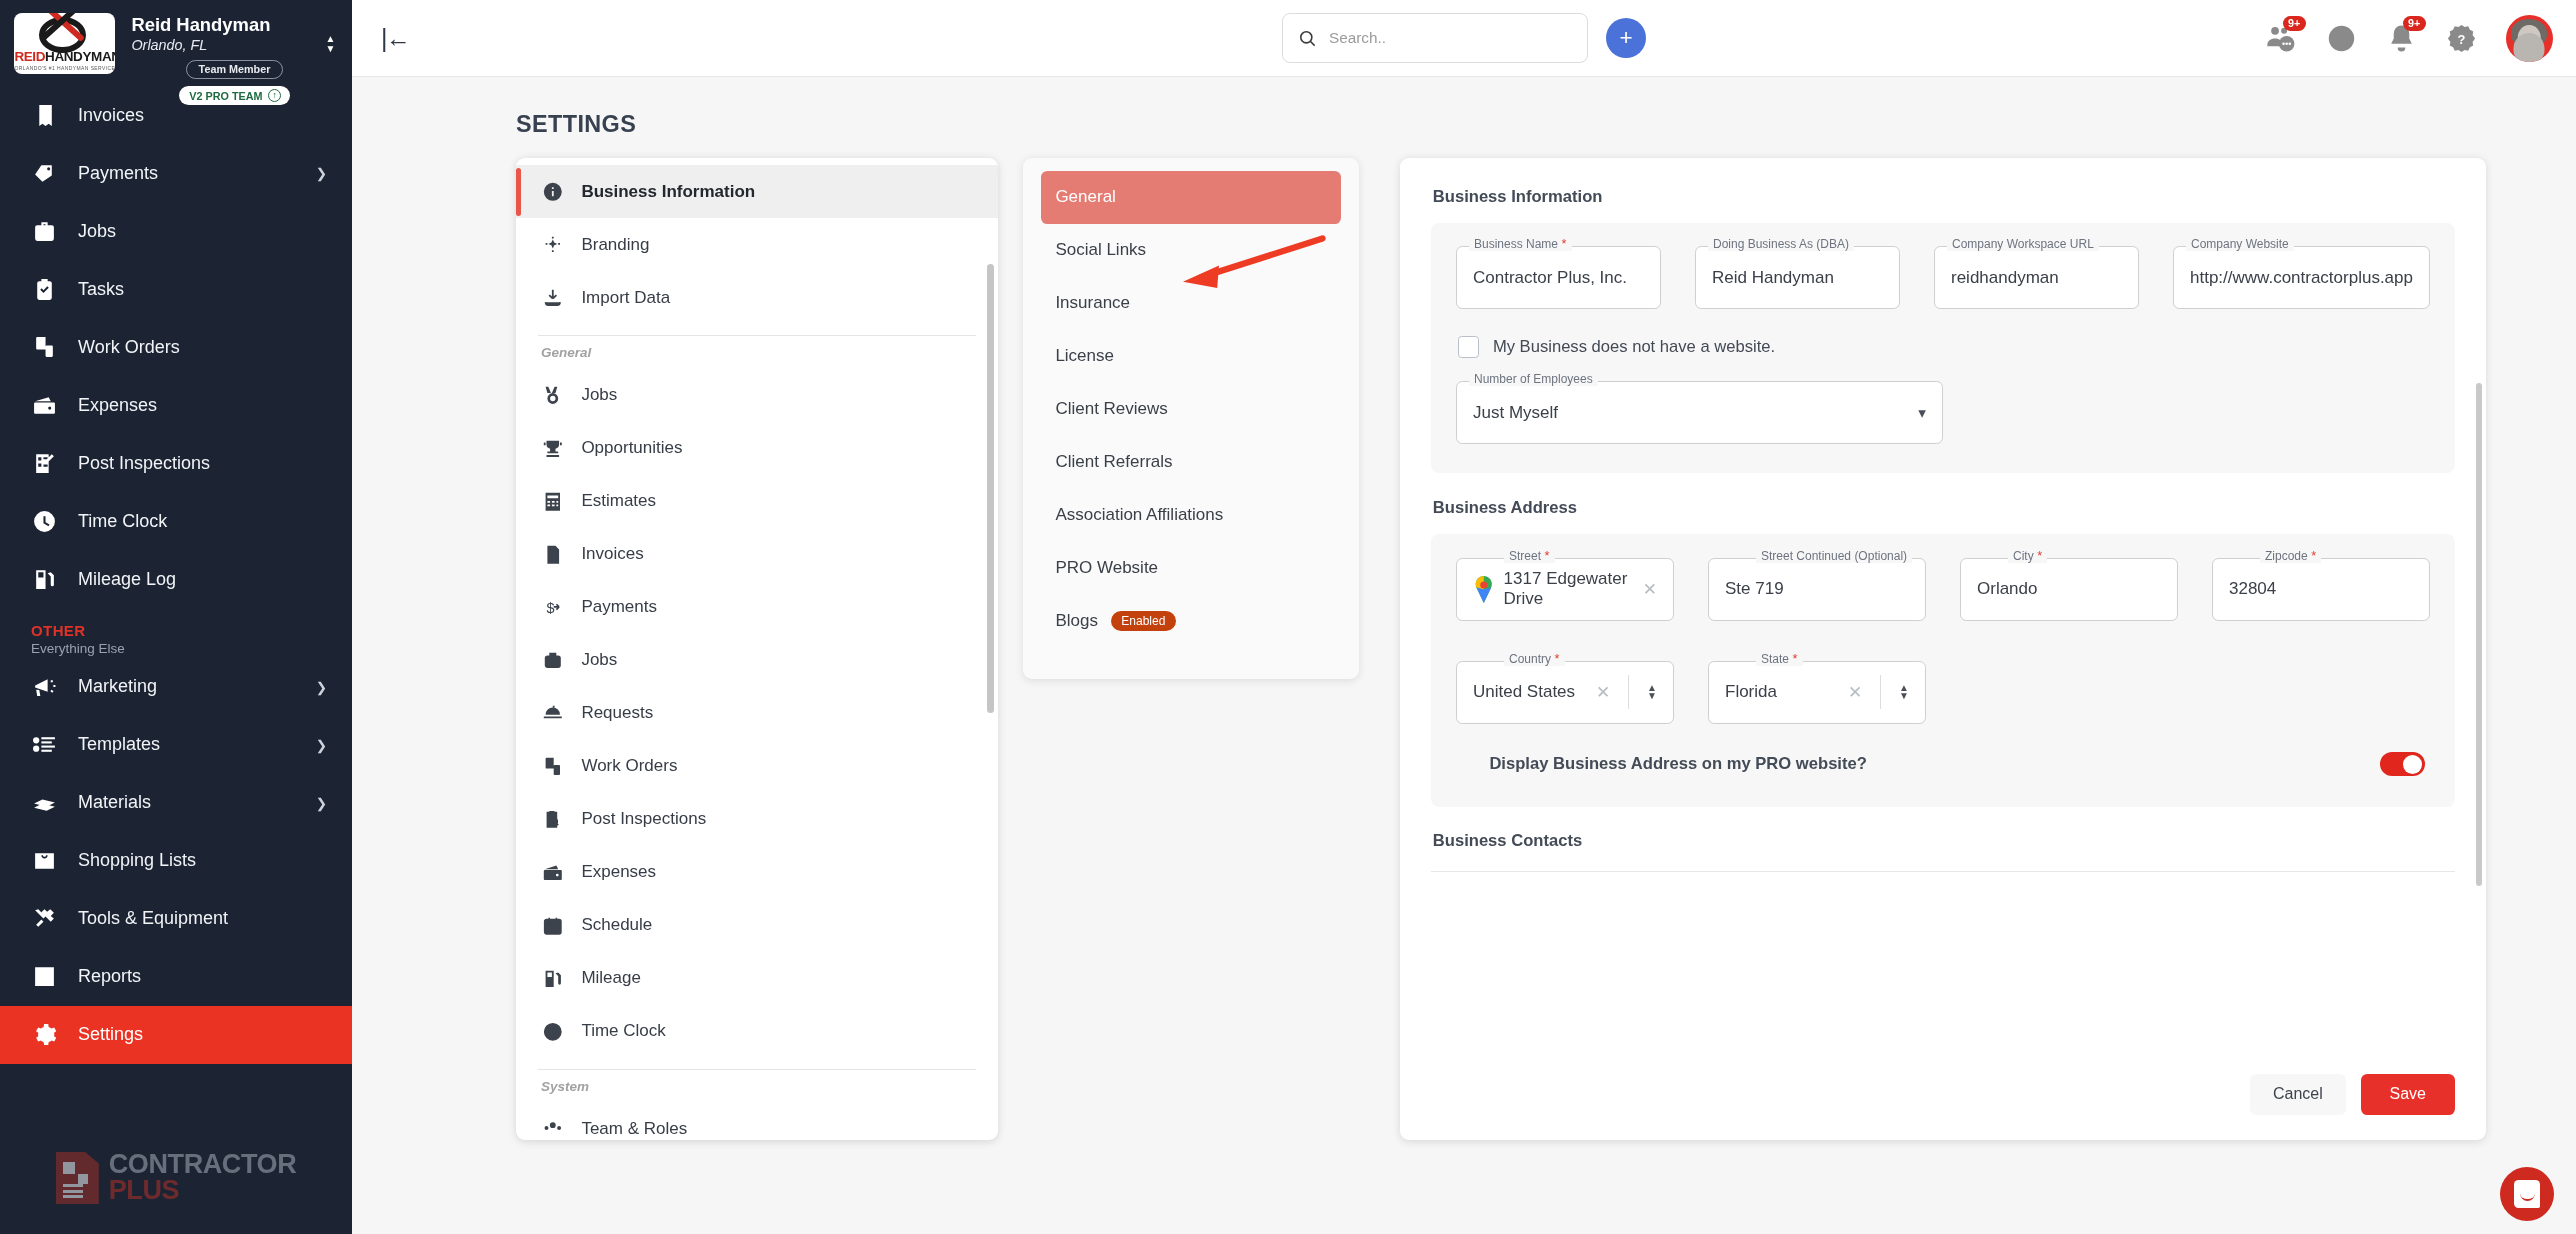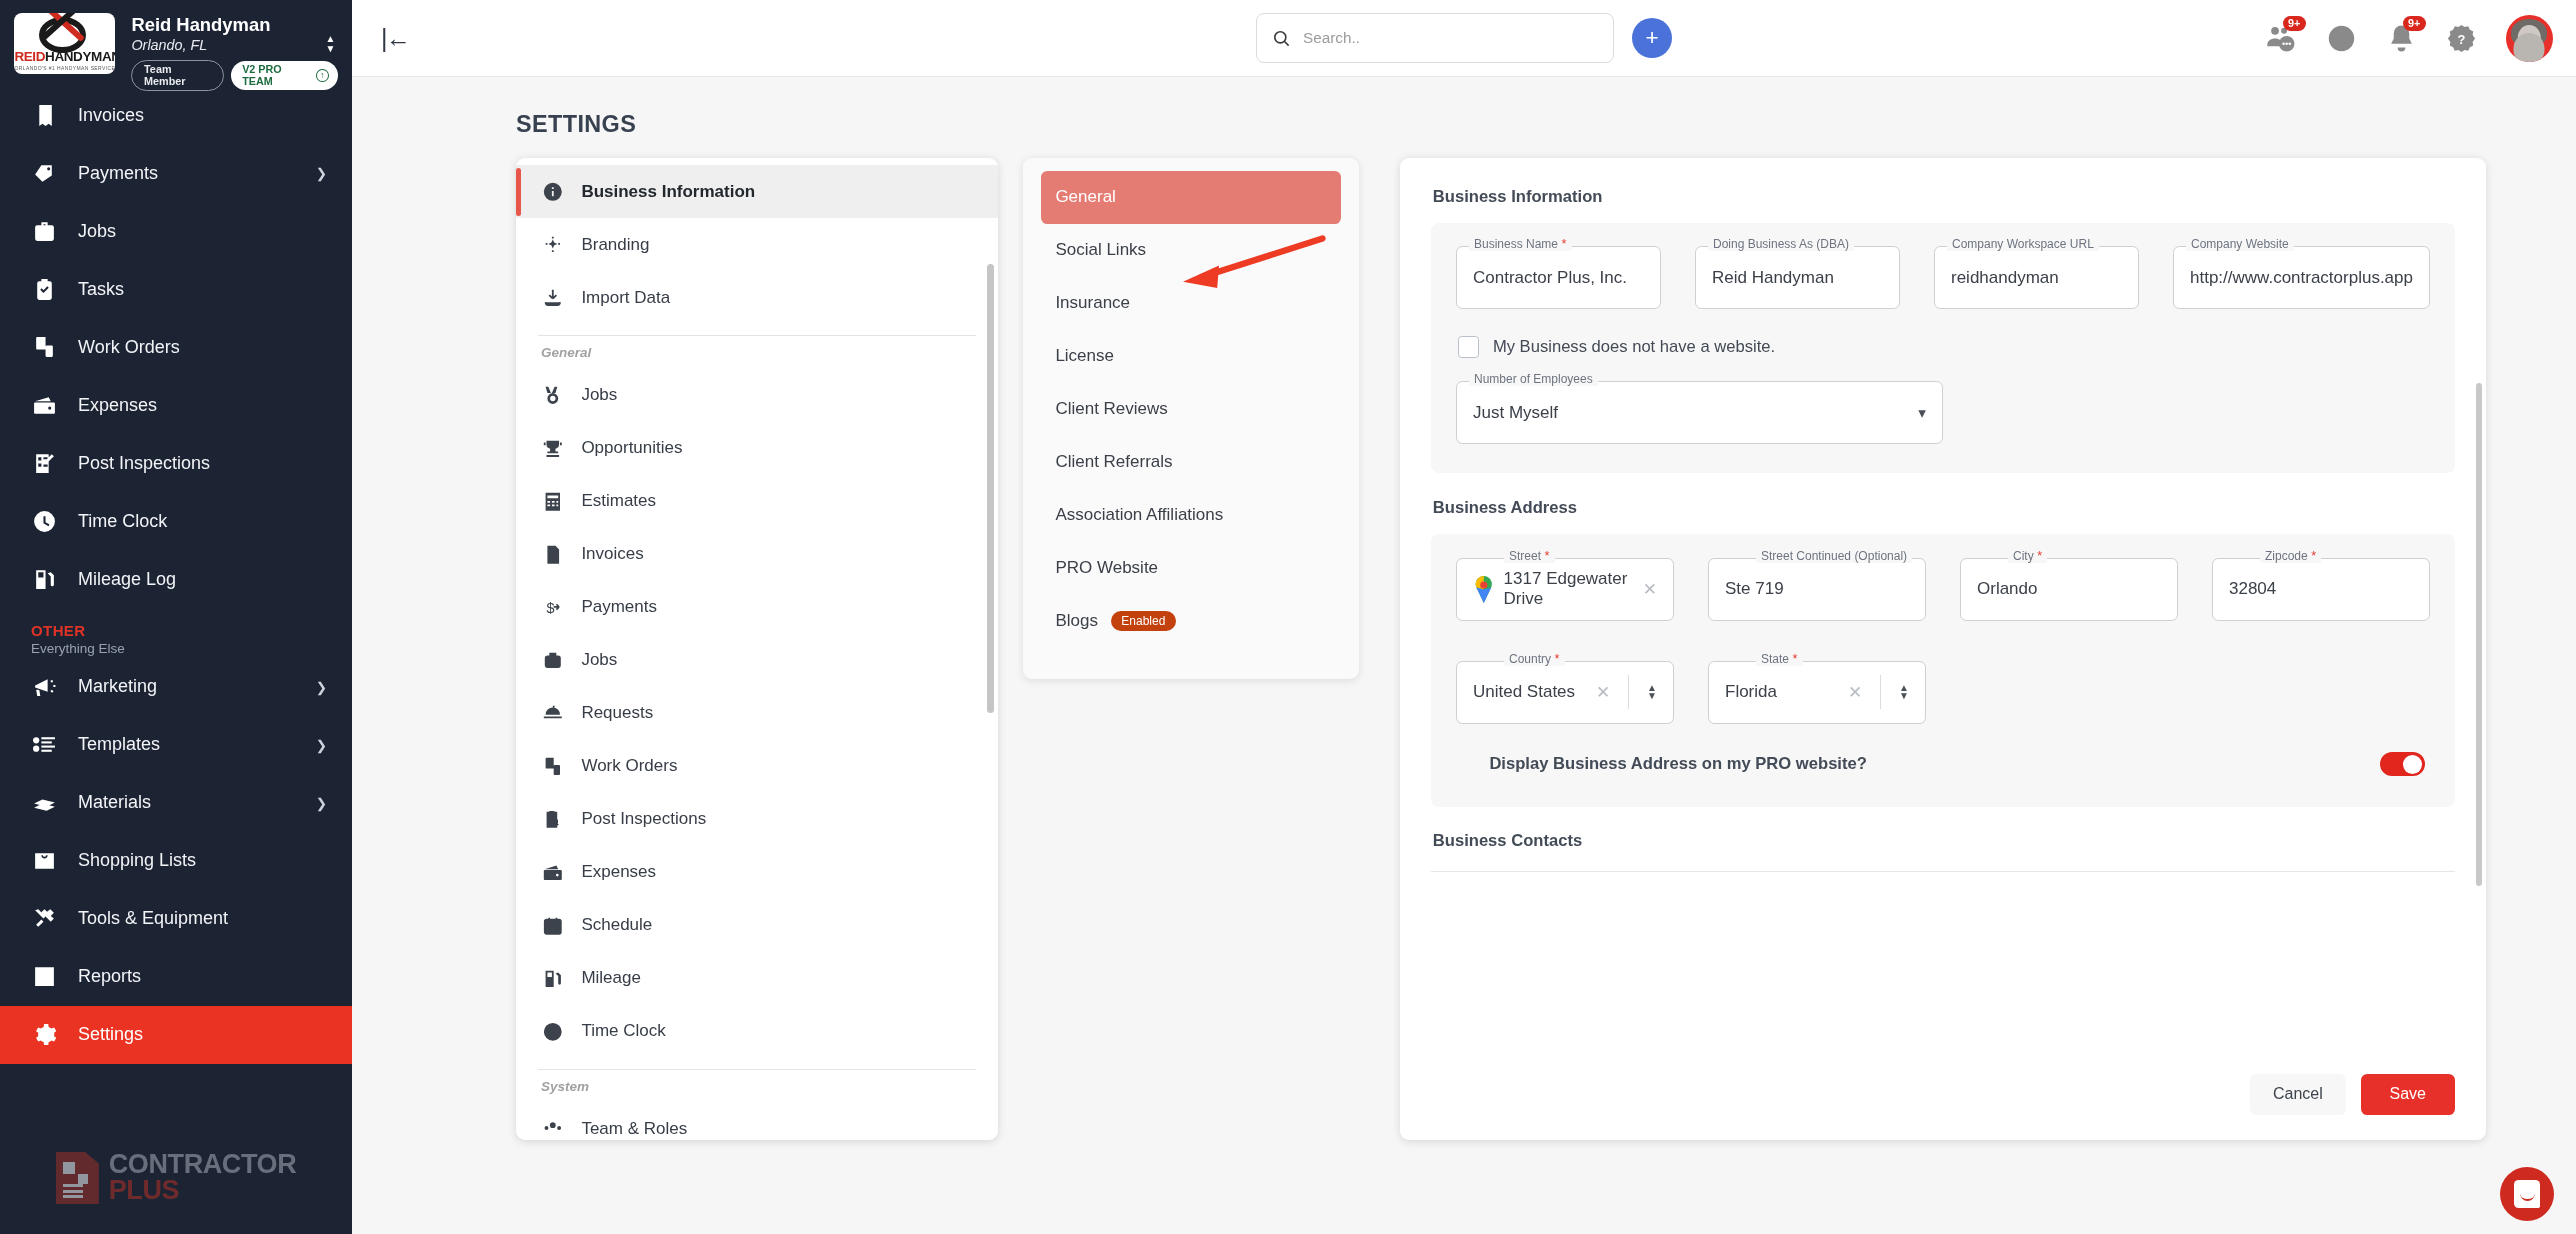--- a/index.html
+++ b/index.html
@@ -48,21 +48,21 @@
   }
   .sb-logo .lg-word .r { color: #cf2a20; }
   .sb-logo .lg-word .h { color: #1a1a1a; }
   .sb-logo .lg-sub {
     position: absolute; left: 0; right: 0; bottom: 2.7px; text-align: center;
     font-size: 5px; color: #5a5a5a; letter-spacing: 0.4px;
   }
   .sb-id { flex: 1; min-width: 0; }
   .sb-name { font-size: 18.4px; font-weight: bold; color: #fff; line-height: 1.25; }
   .sb-loc { font-size: 14.4px; font-style: italic; color: #e6e9ee; margin-top: 1.8px; }
-  .sb-badges { display: flex; gap: 7.2px; margin-top: 6.3px; align-items: center; }
+  .sb-badges { display: flex; gap: 7.2px; margin-top: 6.3px; align-items: center; flex-direction: column; }
   .badge-member {
     border: 0.9px solid #8c93a0; border-radius: 18px; padding: 2.7px 11.7px;
     font-size: 10.8px; font-weight: bold; color: #e8eaee;
   }
   .badge-pro {
     background: #ffffff; border-radius: 18px; padding: 2.7px 9px 2.7px 10.8px;
     font-size: 10.8px; font-weight: bold; color: #1d6b3f;
     display: flex; align-items: center; gap: 5.4px;
   }
   .badge-pro .up {
@@ -118,21 +118,21 @@
   .topbar {
     height: 77px; background: #ffffff; border-bottom: 0.9px solid #e8e8e8;
     display: flex; align-items: center; padding: 0 23.4px 0 29px; position: relative;
   }
   .back-arrow { font-size: 25px; color: #2f3744; cursor: pointer; letter-spacing: -1.8px; }
   .search-wrap {
     position: absolute; left: 50%; transform: translateX(-50%);
     display: flex; align-items: center; gap: 18px;
   }
   .search-box {
-    width: 358px; height: 50px; border: 0.9px solid #dcdcdc; border-radius: 8px;
+    width: 306px; height: 50px; border: 0.9px solid #dcdcdc; border-radius: 8px;
     display: flex; align-items: center; gap: 11.7px; padding: 0 15.3px; background: #fff;
   }
   .search-box .mag { width: 19px; height: 19px; flex: 0 0 19px; }
   .search-box .mag svg { width: 19px; height: 19px; stroke: #3a3a3a; fill: none; stroke-width: 2; }
   .search-box input {
     border: none; outline: none; font-size: 15.3px; color: #333; width: 100%;
     font-family: "Liberation Sans", sans-serif; background: transparent;
   }
   .search-box input::placeholder { color: #9b9b9b; }
   .plus-btn {

